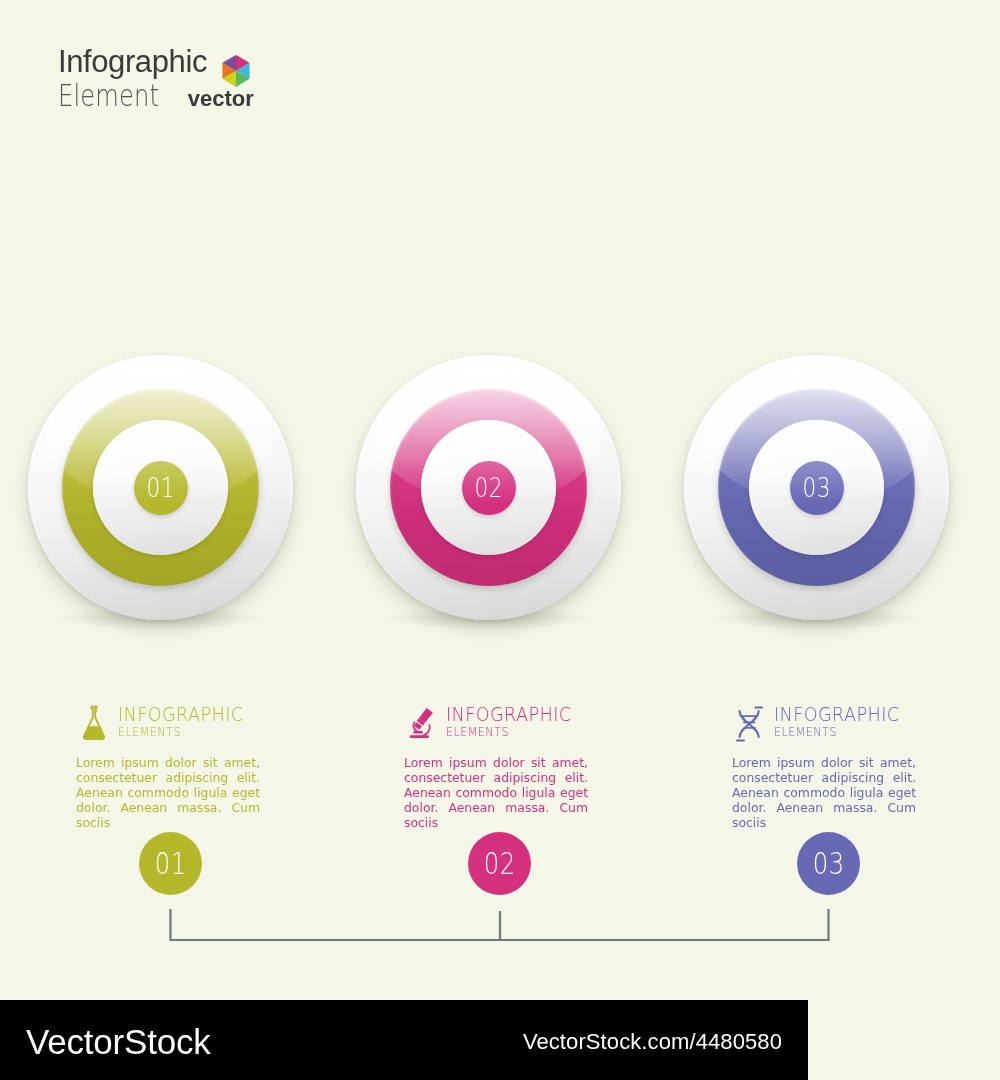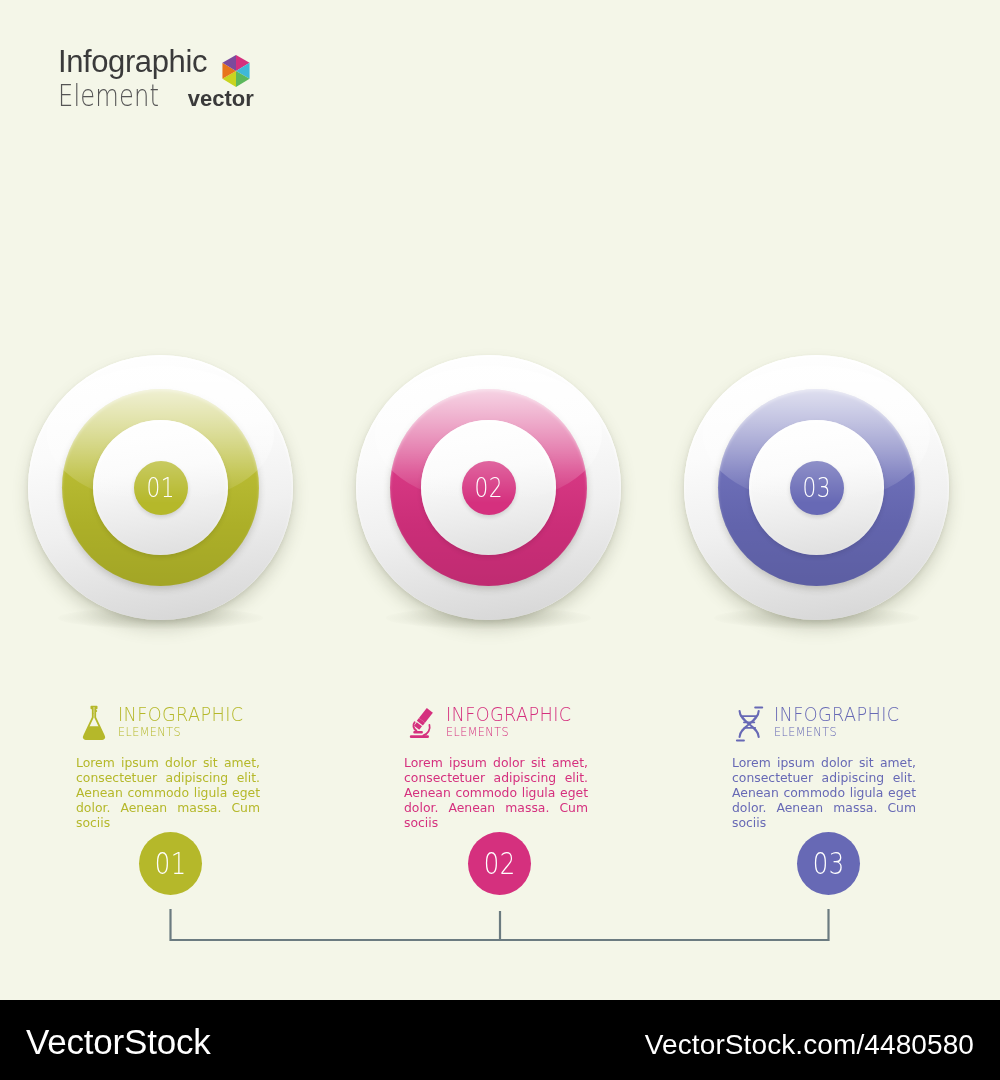--- a/index.html
+++ b/index.html
@@ -249,40 +249,40 @@
     top: 908px;
     width: 1000px;
     height: 36px;
   }
 
   
   .watermark {
     position: absolute;
     left: 0;
     bottom: 0;
-    width: 1000px;
+    width: 808px;
     height: 80px;
     background: #000000;
   }
   .wm-left {
     position: absolute;
     left: 26px;
     top: 22px;
     font-family: "Liberation Sans", sans-serif;
     font-size: 35px;
     font-weight: 400;
     color: #ffffff;
     letter-spacing: -0.2px;
   }
   .wm-right {
     position: absolute;
     right: 26px;
     top: 29px;
     font-family: "Liberation Sans", sans-serif;
-    font-size: 28px;
+    font-size: 22px;
     font-weight: 400;
     color: #ffffff;
     letter-spacing: 0.1px;
   }
 </style>
 </head>
 <body style="background: rgb(244, 246, 232);">
 
 <div class="logo-block">
   <div class="logo-line1">Infographic</div>

